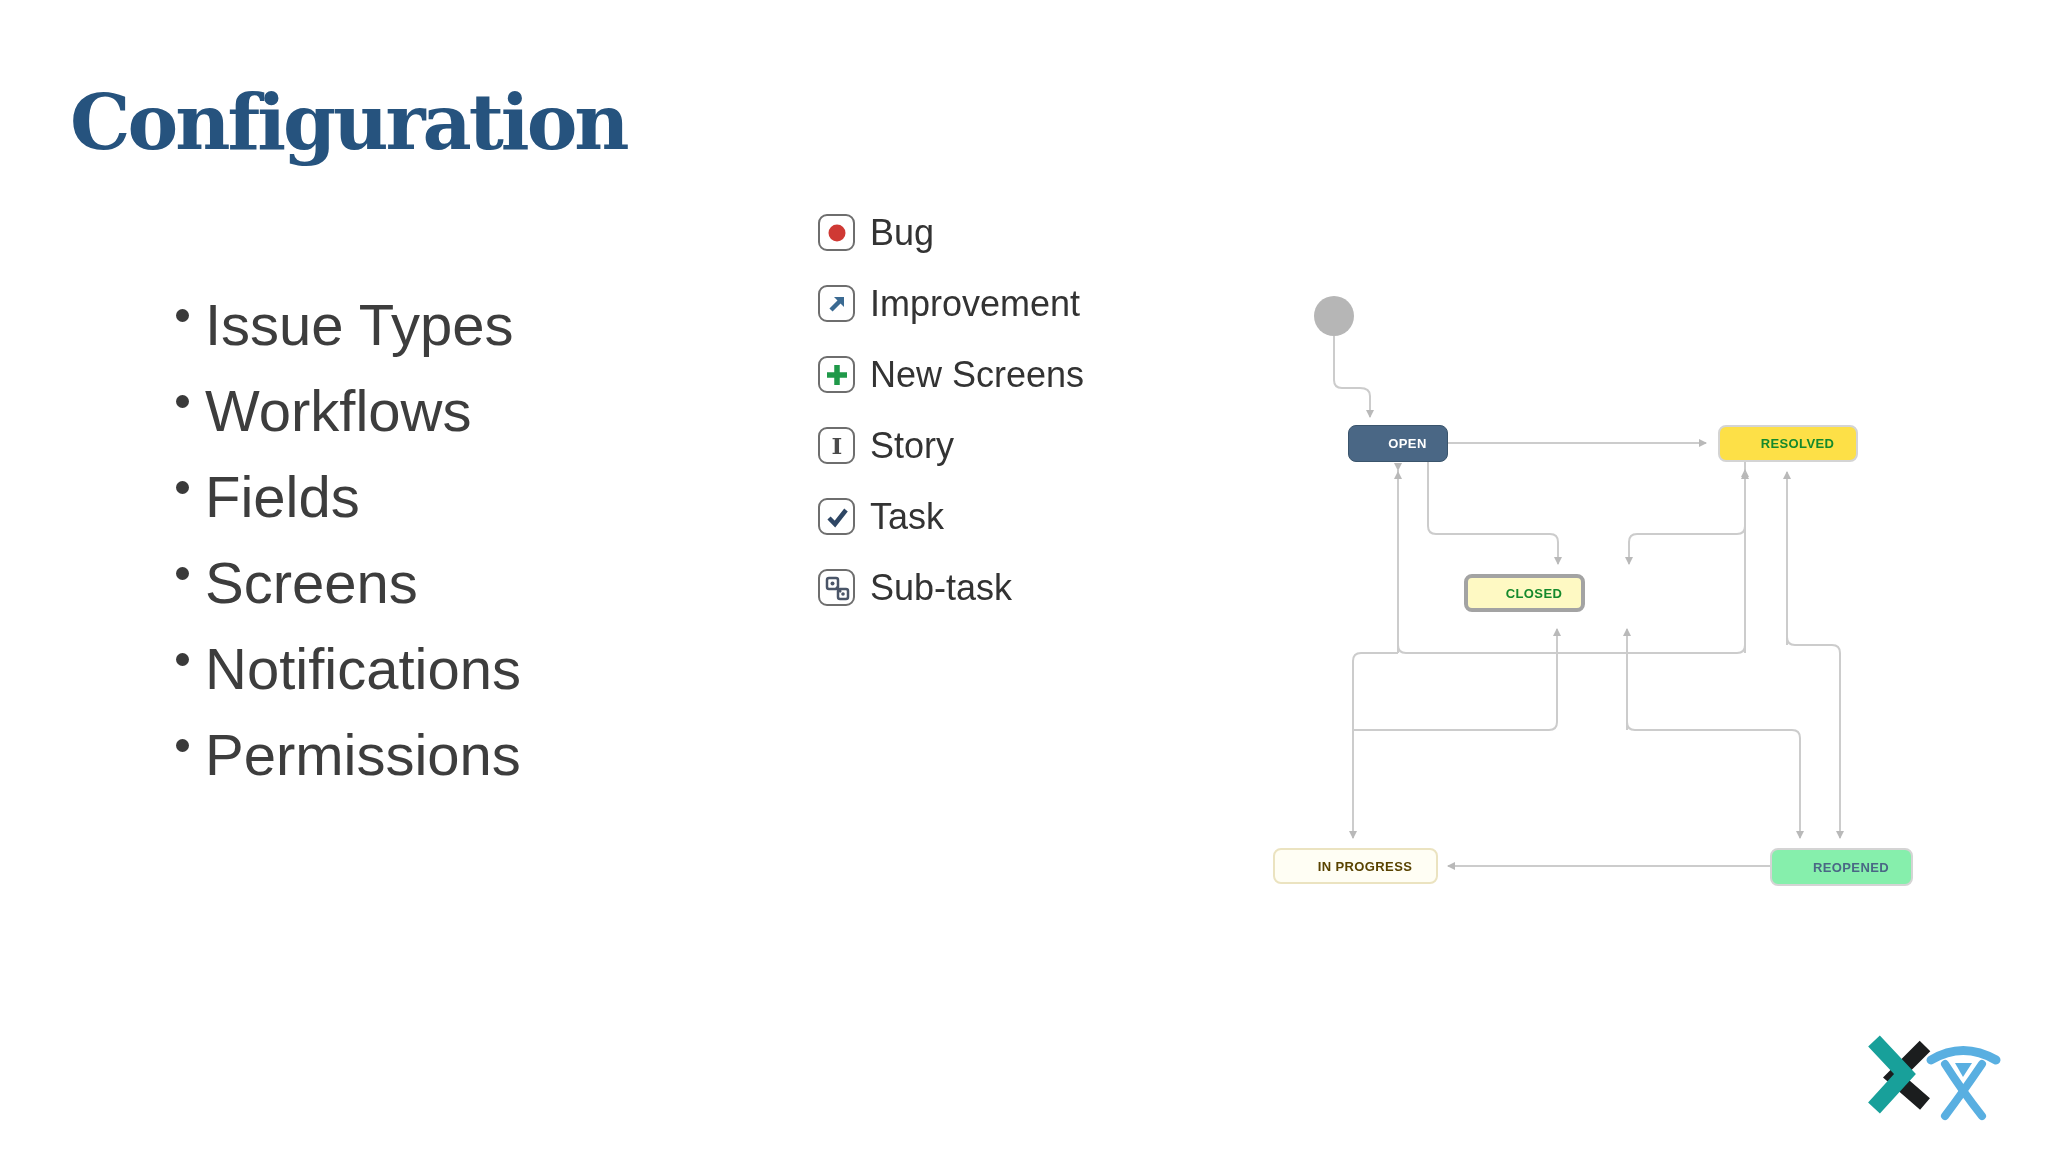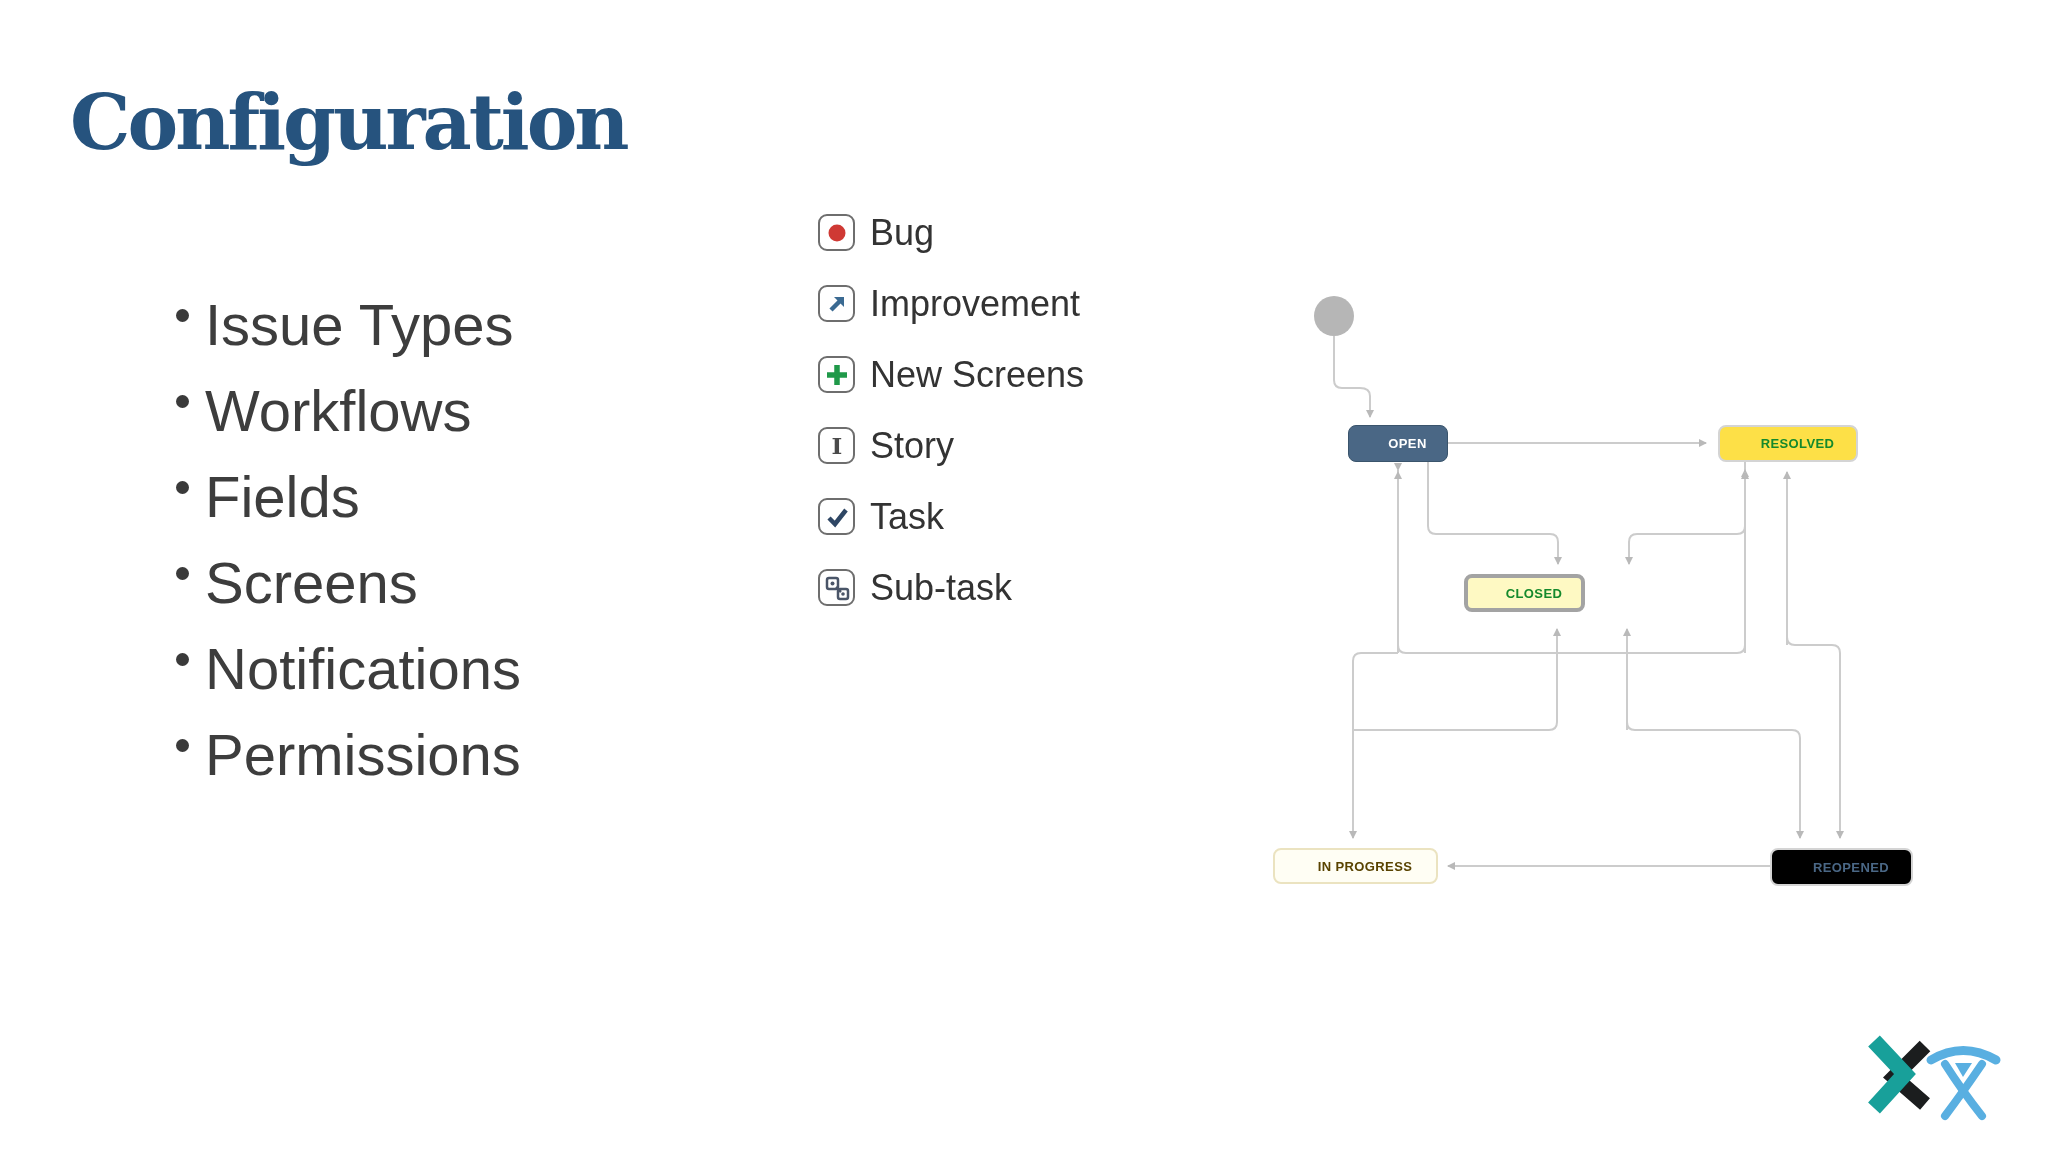--- a/index.html
+++ b/index.html
@@ -30,21 +30,21 @@
          display:flex;align-items:center;justify-content:center;
          font-size:13px;font-weight:bold;letter-spacing:0.4px;padding-left:19px;}
   .state.open      {left:1348px;top:425px;width:100px;height:37px;background:#4a6785;
                     border:1px solid #3a546c;color:#fff;}
   .state.resolved  {left:1718px;top:425px;width:140px;height:37px;background:#fde047;
                     border:2px solid #d4d4d4;color:#14892c;}
   .state.closed    {left:1464px;top:574px;width:121px;height:38px;background:#fef9c3;
                     border:4px solid #a3a3a3;color:#14892c;}
   .state.inprogress{left:1273px;top:848px;width:165px;height:36px;background:#fffef4;
                     border:2px solid #ebe3c0;color:#594300;}
-  .state.reopened  {left:1770px;top:848px;width:143px;height:38px;background:#000000;
+  .state.reopened  {left:1770px;top:848px;width:143px;height:38px;background:#86efac;
                     border:2px solid #d4d4d4;color:#4a6785;}
 
   .diagram-svg,.logo-svg{position:absolute;left:0;top:0;}
 </style>
 </head>
 <body>
 
 <div class="slide">
 
   <div class="title">Configuration</div>

